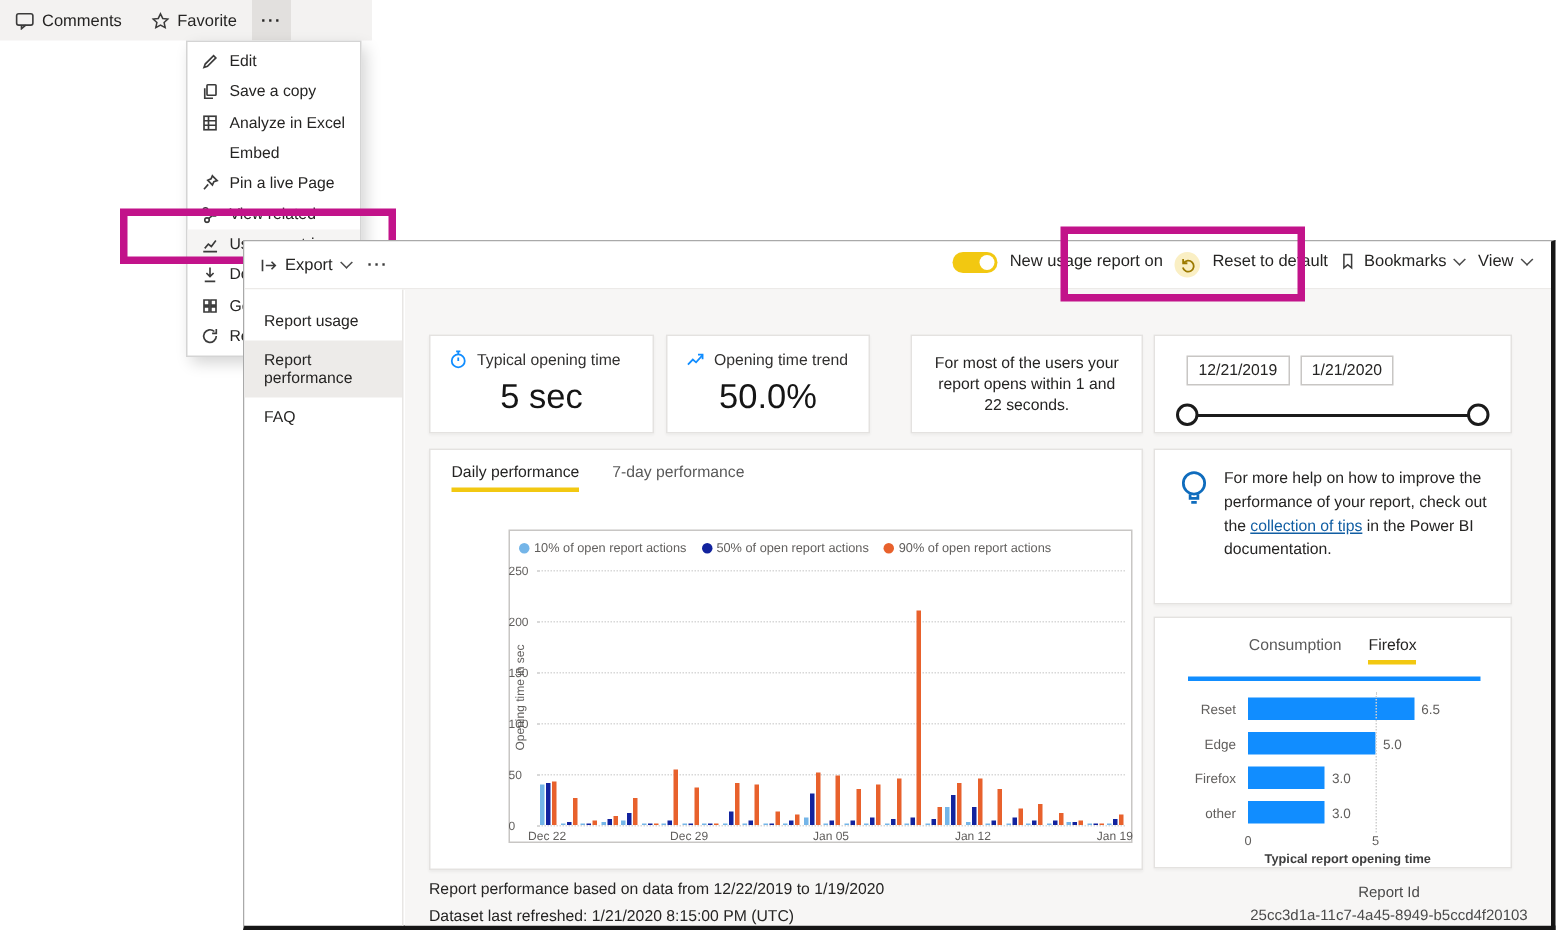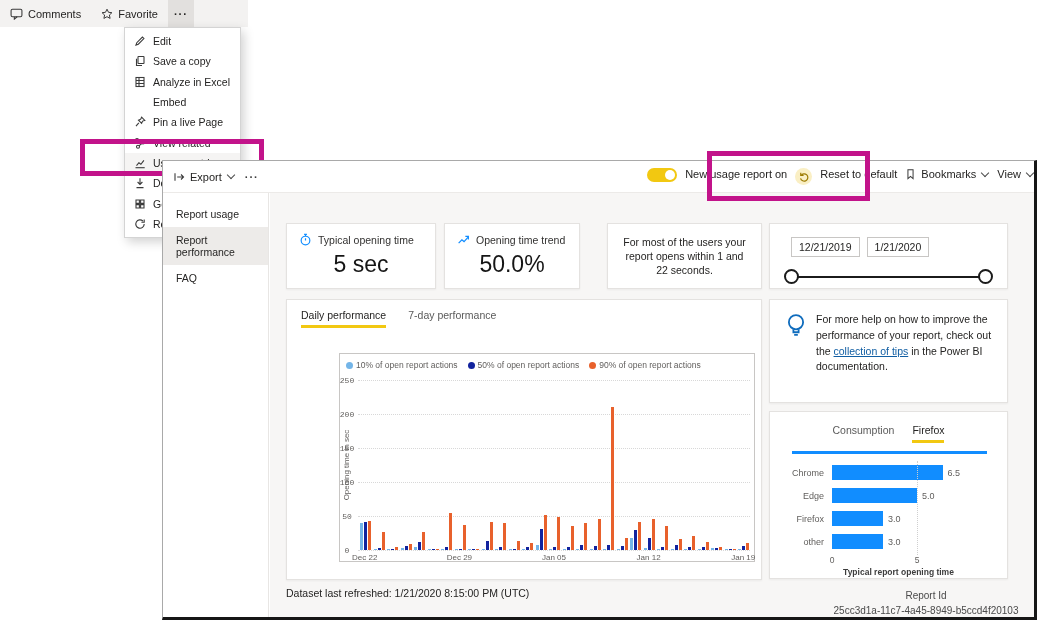--- a/index.html
+++ b/index.html
@@ -28,21 +28,21 @@
 
   
   .window { position:absolute; left:162px; top:160px; width:875px; height:460px; background:#fff;
             border:1px solid #A9A9A9; border-right:3px solid #161616; border-bottom:3px solid #161616;
             z-index:100; }
   .thumb { position:absolute; right:3px; top:38px; width:5px; height:24px; background:#C9C9C9; border-radius:2px; }
 
   
   .toolbar { position:absolute; left:0; top:0; right:0; height:32px; background:#fff;
              border-bottom:1px solid #ECEAE8; display:flex; align-items:center;
-             padding:0 0 0 10px; font-size:11px; color:#252423; }
+             padding:0 12px 0 10px; font-size:11px; color:#252423; }
   .tb-left { display:flex; align-items:center; gap:6px; }
   .tb-right { margin-left:auto; display:flex; gap:8px; }
   .chev { width:6px; height:6px; border-right:1.4px solid #4a4a4a; border-bottom:1.4px solid #4a4a4a;
           display:inline-block; transform:rotate(45deg); margin:-3px 1px 0 1px; }
   .tb-more { letter-spacing:1px; font-weight:bold; margin-left:4px; color:#3b3b3b; }
   .toggle { position:relative; width:30px; height:14px; border-radius:7px; background:#F2C811; cursor:pointer; }
   .toggle .knob { position:absolute; right:2px; top:2px; width:10px; height:10px; border-radius:50%; background:#fff; }
   .reset-ico { width:17px; height:17px; border-radius:50%; background:#FAEFC4; display:flex;
                align-items:center; justify-content:center; color:#9C7A00; }
 
@@ -84,21 +84,21 @@
   .tab.active { color:#252423; border-bottom:3px solid #F2C811; }
 
   
   .chartbox { position:absolute; left:52px; top:53px; width:416px; height:209px; border:1px solid #C8C6C4; background:#fff; }
   .legend { position:absolute; left:6px; top:6px; display:flex; gap:10px; font-size:8.5px; color:#605E5C; white-space:nowrap; }
   .legend .dot { width:7px; height:7px; border-radius:50%; display:inline-block; margin-right:3px; vertical-align:-1px; }
   .ytitle { position:absolute; left:2px; top:111px; writing-mode:vertical-rl; transform:translateY(-50%) rotate(180deg);
             font-size:8px; color:#605E5C; }
   .plot { position:absolute; left:18px; top:26px; width:392px; height:170px; }
   .grid { position:absolute; left:0; right:0; border-top:1px dotted #D8D8D8; }
-  .ylab { position:absolute; left:-19px; width:16px; text-align:center; font-size:8px; color:#605E5C;font-family:Liberation Mono, monospace; }
+  .ylab { position:absolute; left:-19px; width:16px; text-align:left; font-size:8px; color:#605E5C; }
   .bars { position:absolute; left:0; top:0; right:0; bottom:0; display:flex; align-items:flex-end; }
   .dgroup { flex:1; display:flex; align-items:flex-end; gap:1px; padding-left:2px; height:100%; }
   .dbar { width:3px; }
   .xlab { position:absolute; top:173px; font-size:8px; color:#605E5C; white-space:nowrap; transform:translateX(-50%); }
 
   
   .bulb { position:absolute; left:13px; top:12px; color:#0F6CBD; }
   .tip-text { position:absolute; left:46px; right:12px; top:12px; font-size:10.5px; line-height:1.5; color:#252423; }
   .tip-text a { color:#115EA3; text-decoration:underline; cursor:pointer; }
 
@@ -488,21 +488,21 @@
       </div>
 
       <div class="card" id="browc">
         <div class="btabs" id="brow-tabs">
             <span class="tab">Consumption</span>
             <span class="tab active">Firefox</span>
           </div>
         <div class="bluebar"></div>
         <div class="bchart" id="bchart">
             <div class="brow">
-              <div class="blab">Chrome</div>
+              <div class="blab">Reset</div>
               <div class="bcell">
                 <div class="bbar" style="width: 110.5px; background: rgb(17, 141, 255);"></div>
                 <span class="bval">6.5</span>
               </div>
             </div>
             <div class="brow">
               <div class="blab">Edge</div>
               <div class="bcell">
                 <div class="bbar" style="width: 85px; background: rgb(17, 141, 255);"></div>
                 <span class="bval">5.0</span>
@@ -523,20 +523,21 @@
               </div>
             </div>
           </div>
         <div class="bgrid"></div>
         <div class="btick" style="left:62px">0</div>
         <div class="btick" style="left:147px">5</div>
         <div class="bxtitle">Typical report opening time</div>
       </div>
 
       <div class="foot-l">
+        <div>Report performance based on data from 12/22/2019 to 1/19/2020</div>
         <div>Dataset last refreshed: 1/21/2020 8:15:00 PM (UTC)</div>
       </div>
       <div class="foot-r">
         <div>Report Id</div>
         <div>25cc3d1a-11c7-4a45-8949-b5ccd4f20103</div>
       </div>
     </div>
   </div>
 
   <div class="hl" id="hl2"></div>

